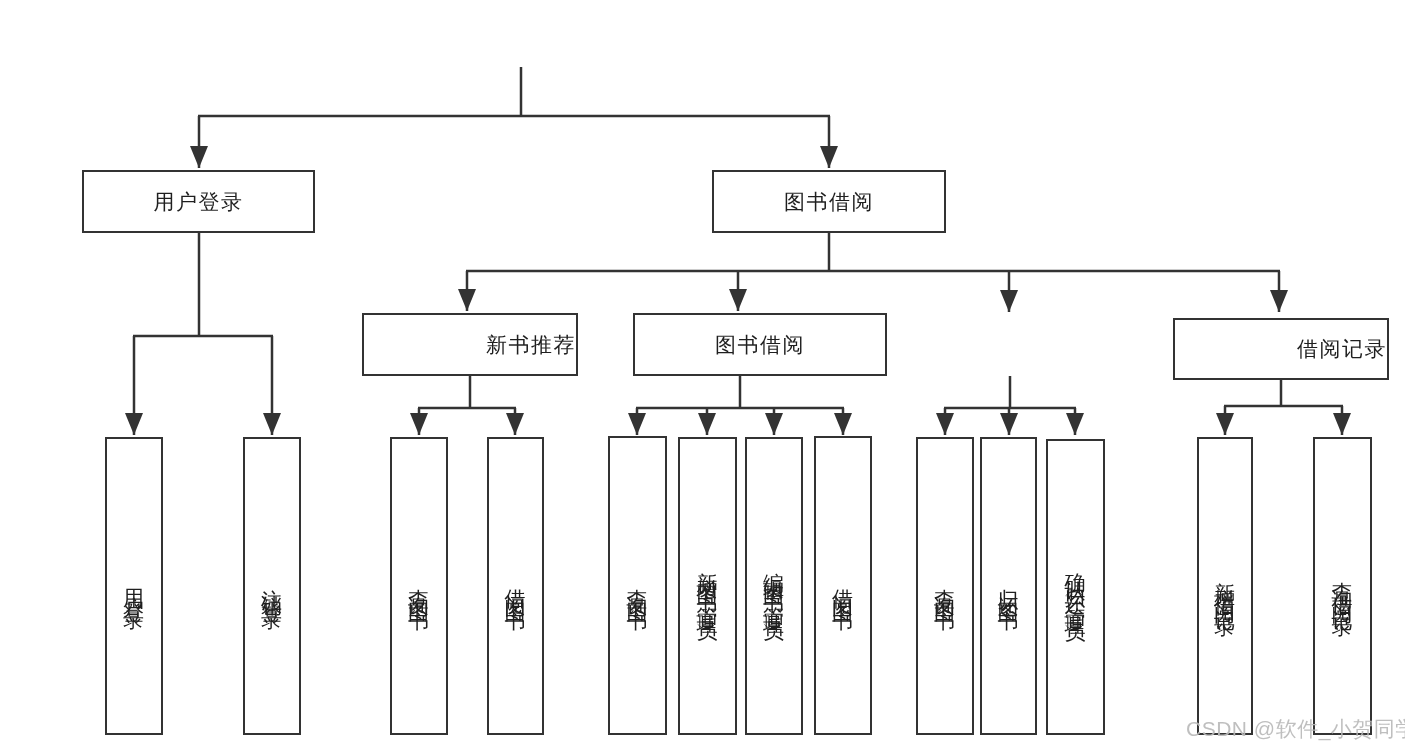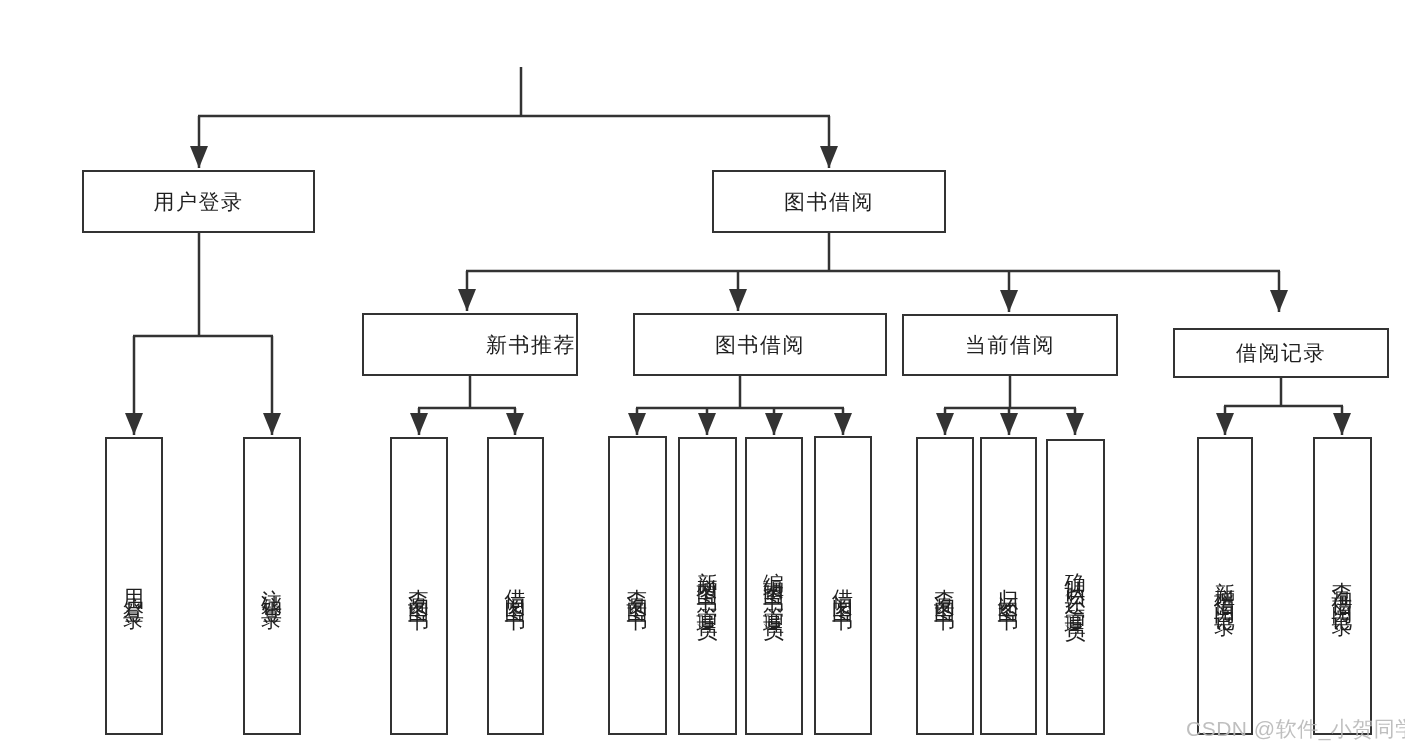--- a/index.html
+++ b/index.html
@@ -117,24 +117,21 @@
   <div class="node h" style="left:712px; top:170px; width:234px; height:63px;">
     <span>图书借阅</span>
   </div>
 
   <div class="node h" style="left:362px; top:313px; width:216px; height:63px;justify-content:flex-end;">
     <span>新书推荐</span>
   </div>
   <div class="node h" style="left:633px; top:313px; width:254px; height:63px;">
     <span>图书借阅</span>
   </div>
-  <div class="node h" style="left:902px; top:314px; width:216px; height:62px;">
-    <span>当前借阅</span>
-  </div>
-  <div class="node h" style="left:1173px; top:328px; width:216px; height:50px;">
+  <div class="node h" style="left:1173px; top:318px; width:216px; height:62px;justify-content:flex-end;">
     <span>借阅记录</span>
   </div>
 
   <div class="node v" style="left:105px; top:437px; width:58px; height:298px;">
     <span class="vtext">用户登录</span>
   </div>
   <div class="node v" style="left:243px; top:437px; width:58px; height:298px;">
     <span class="vtext">注销登录</span>
   </div>
 

